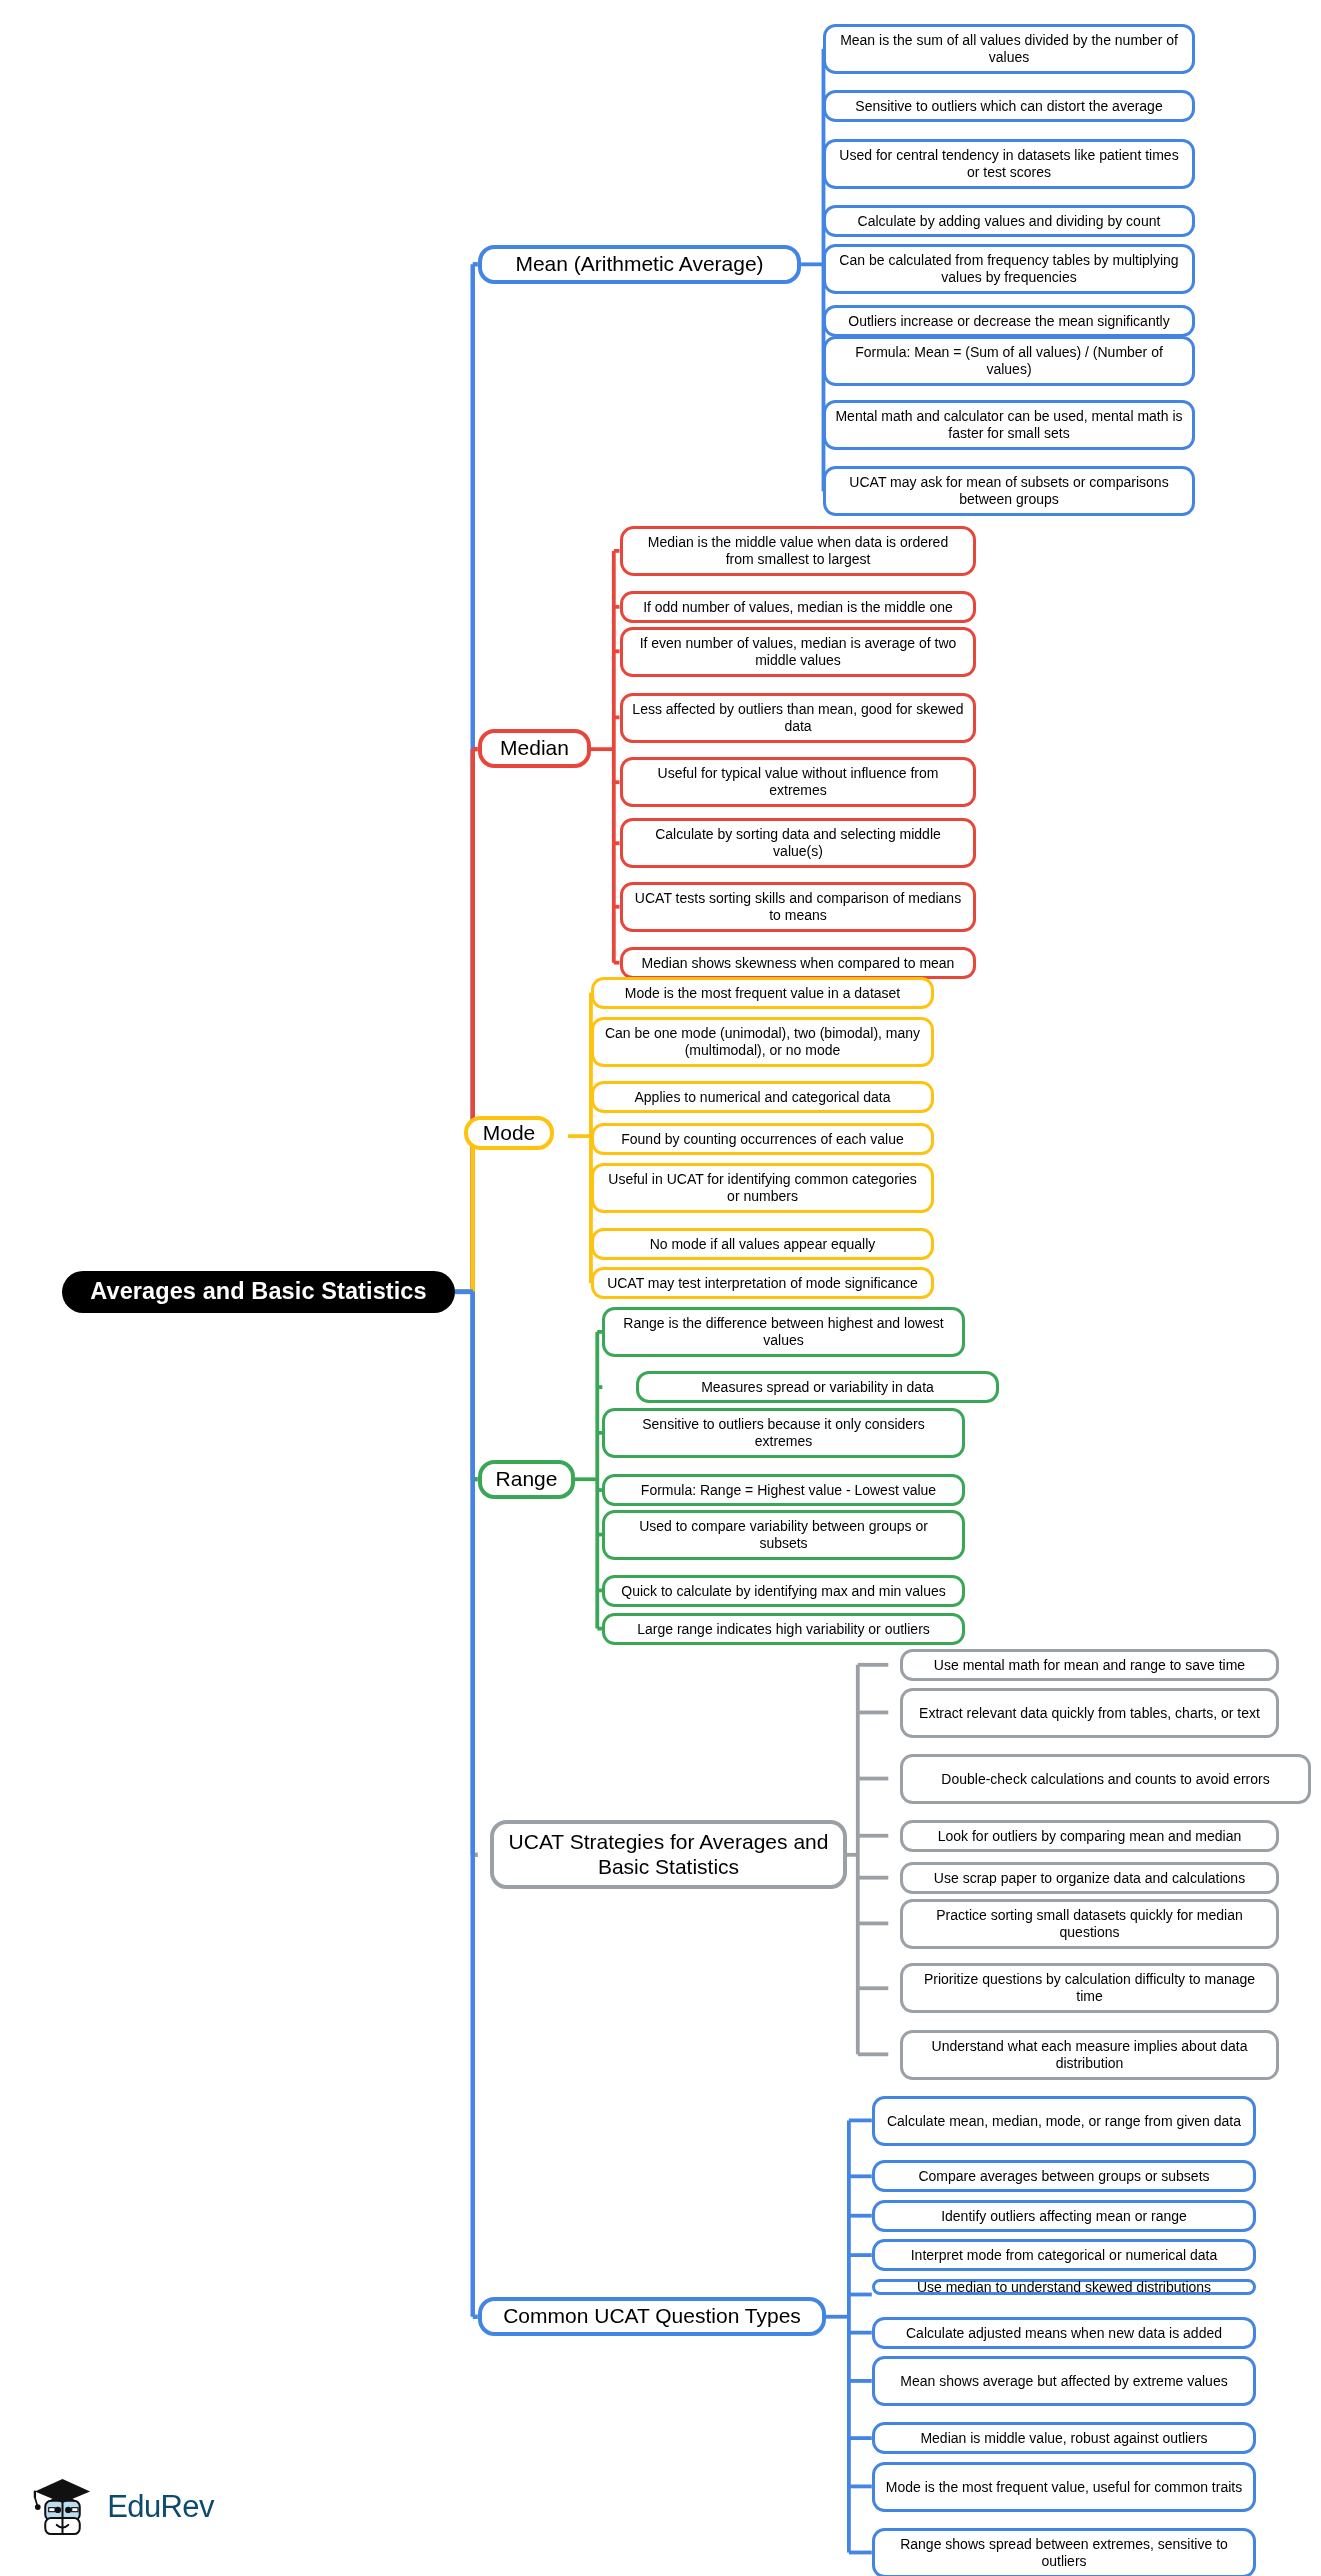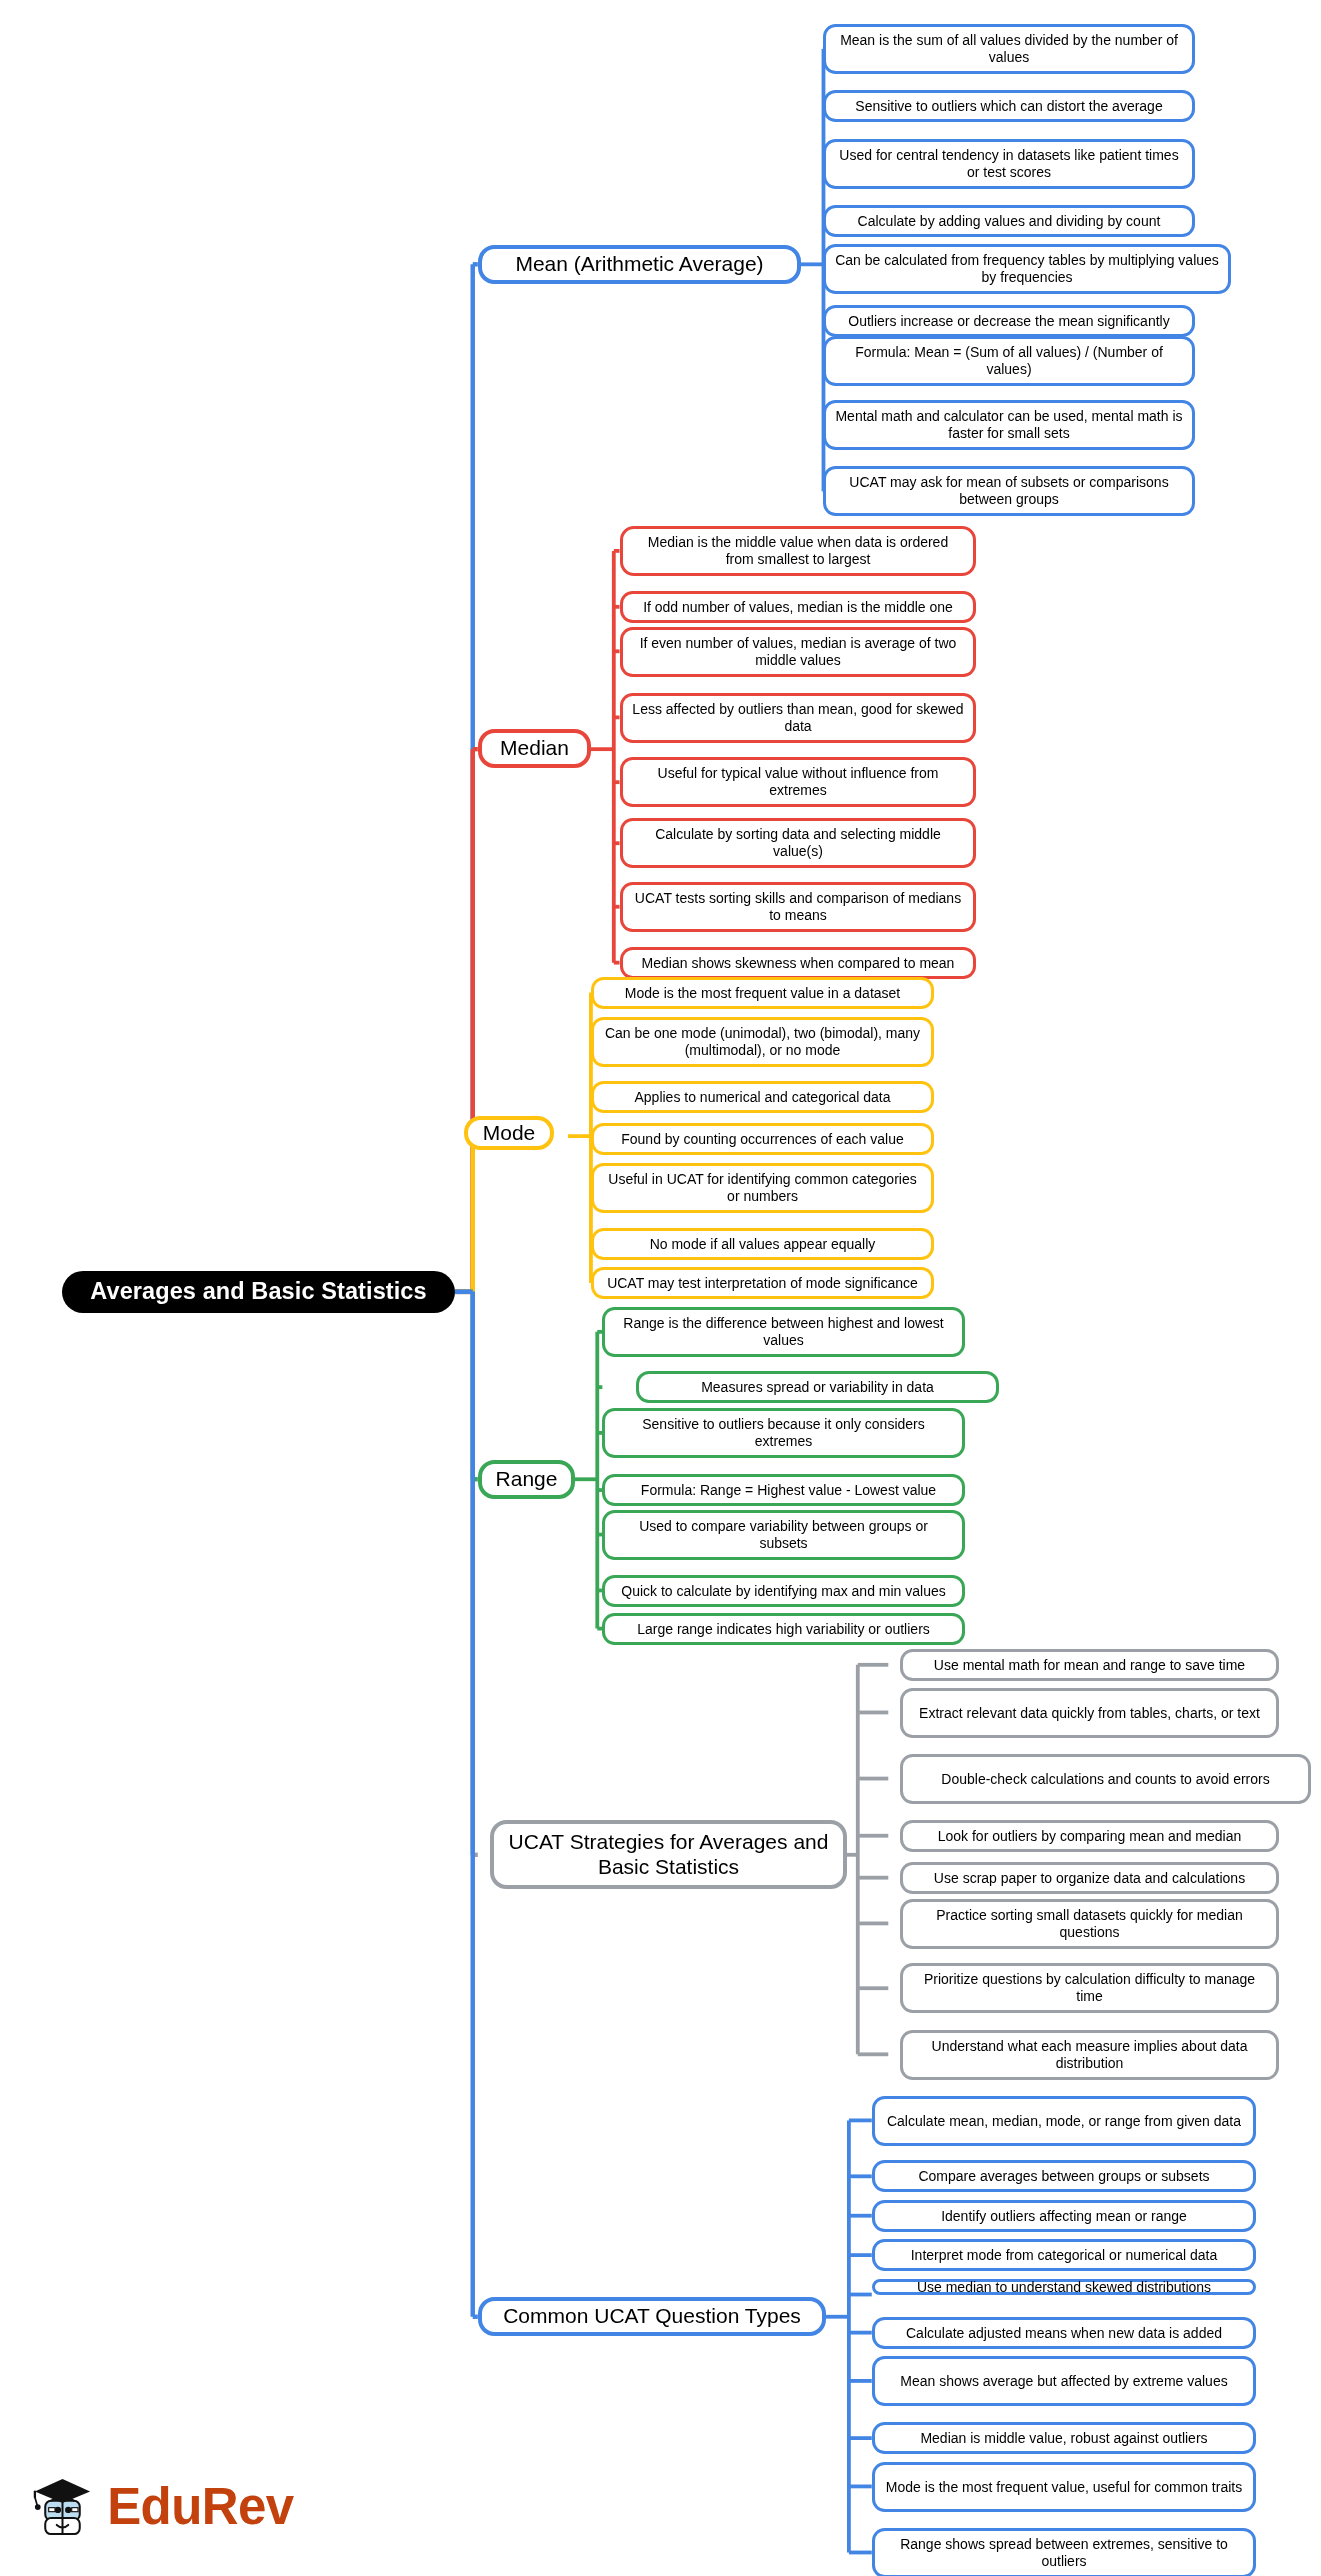--- a/index.html
+++ b/index.html
@@ -77,23 +77,23 @@
   #logo {
     position: absolute;
     left: 28px;
     top: 2472px;
     display: flex;
     align-items: center;
     gap: 10.2px;
   }
   #logo .mark { width: 69px; height: 69px; }
   #logo .wordmark {
-    font-size: 51px;
-    font-weight: bold;
-    color: #c2410c;
+    font-size: 31px;
+    font-weight: normal;
+    color: #0c4a6e;
     letter-spacing: -0.6px;
     line-height: 1;
   }
 </style>
 </head>
 <body>
 
 <div id="canvas">
 
   <svg id="wires" viewBox="0 0 2079 4054" preserveAspectRatio="none" aria-hidden="true">
@@ -189,21 +189,21 @@
       </div>
       <div class="node leaf c-blue" style="left: 823px; top: 90px; width: 372px; height: 32px;">
         <span>Sensitive to outliers which can distort the average</span>
       </div>
       <div class="node leaf c-blue" style="left: 823px; top: 139px; width: 372px; height: 50px;">
         <span>Used for central tendency in datasets like patient times or test scores</span>
       </div>
       <div class="node leaf c-blue" style="left: 823px; top: 205px; width: 372px; height: 32px;">
         <span>Calculate by adding values and dividing by count</span>
       </div>
-      <div class="node leaf c-blue" style="left: 823px; top: 244px; width: 408px; height: 50px;">
+      <div class="node leaf c-blue" style="left: 823px; top: 244px; width: 372px; height: 50px;">
         <span>Can be calculated from frequency tables by multiplying values by frequencies</span>
       </div>
       <div class="node leaf c-blue" style="left: 823px; top: 305px; width: 372px; height: 32px;">
         <span>Outliers increase or decrease the mean significantly</span>
       </div>
       <div class="node leaf c-blue" style="left: 823px; top: 336px; width: 372px; height: 50px;">
         <span>Formula: Mean = (Sum of all values) / (Number of values)</span>
       </div>
       <div class="node leaf c-blue" style="left: 823px; top: 400px; width: 372px; height: 50px;">
         <span>Mental math and calculator can be used, mental math is faster for small sets</span>

